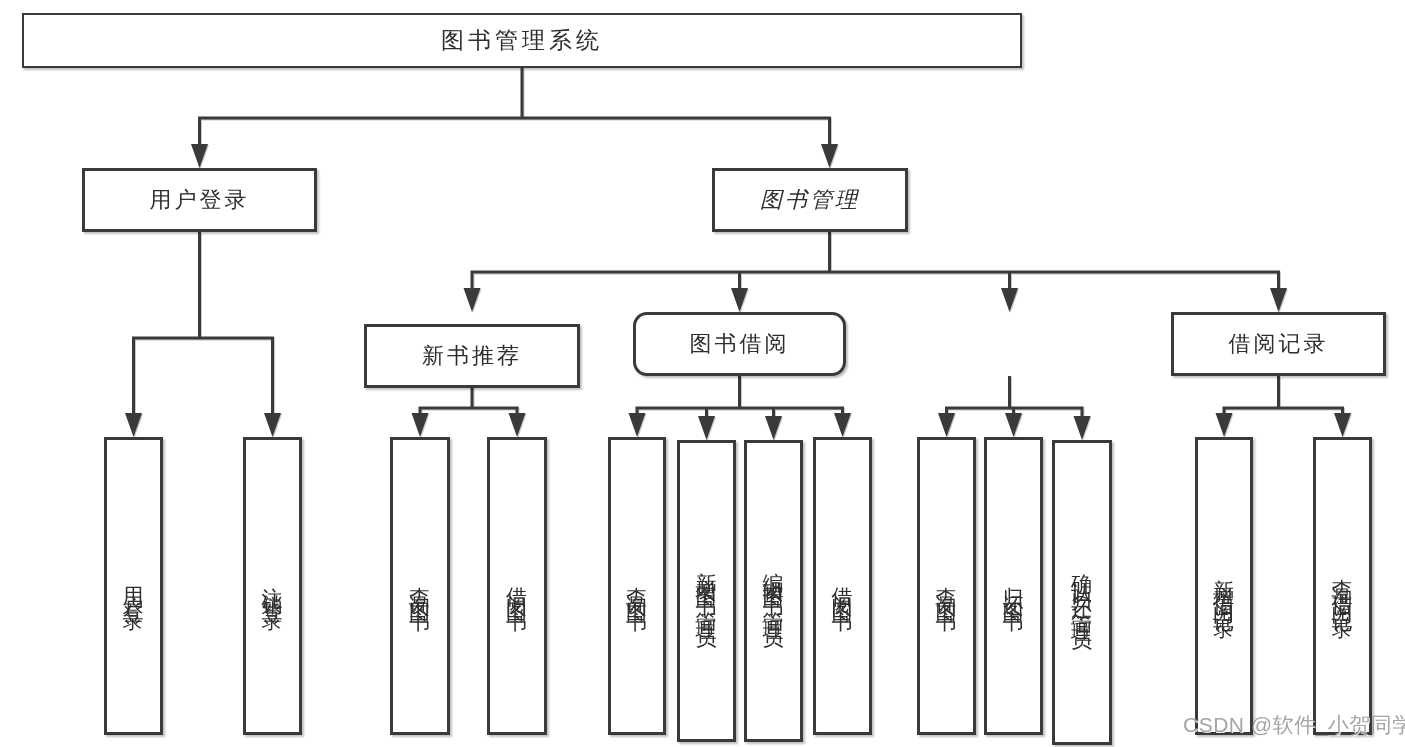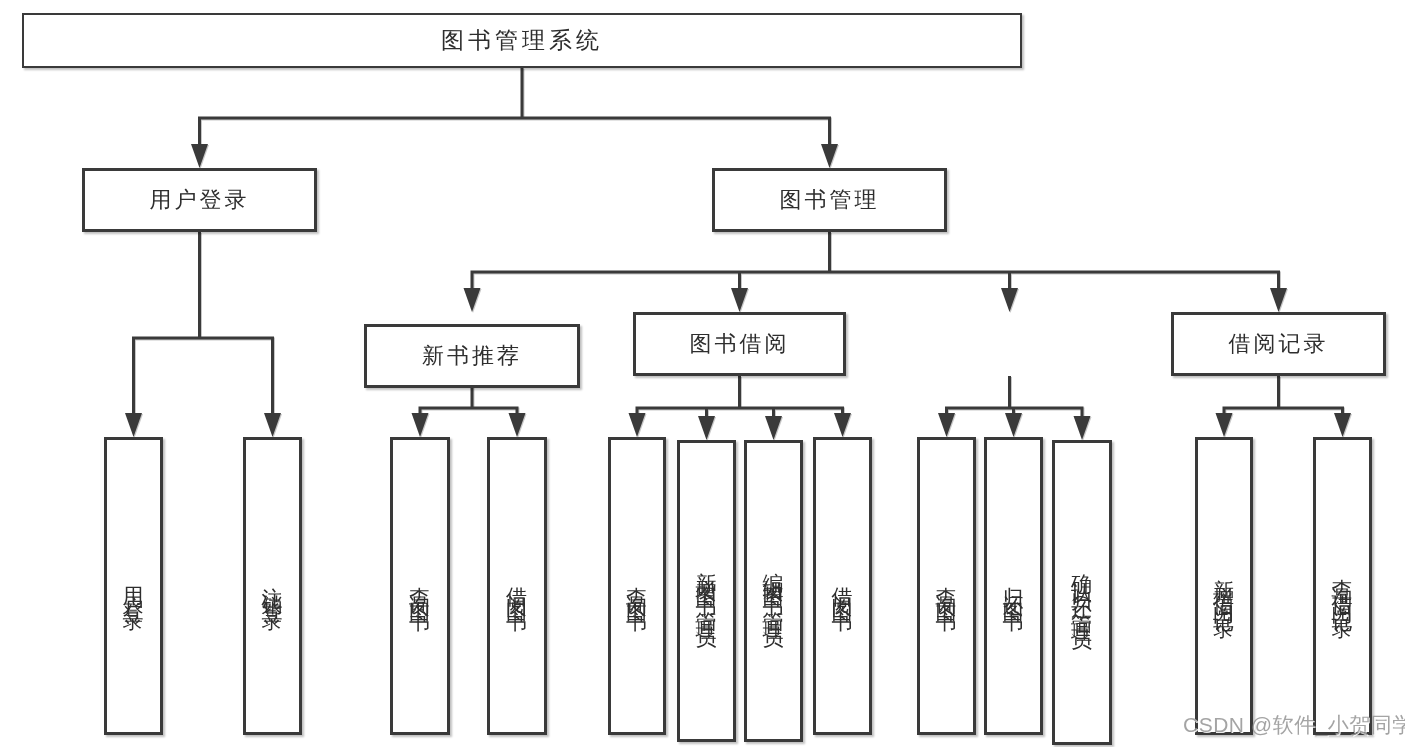--- a/index.html
+++ b/index.html
@@ -116,28 +116,28 @@
     </g>
   </svg>
 
   <div class="node root-node" style="left:22px; top:13px; width:1000px; height:55px;">
     <span>图书管理系统</span>
   </div>
 
   <div class="node h-node" style="left:82px; top:168px; width:235px; height:64px;">
     <span>用户登录</span>
   </div>
-  <div class="node h-node" style="left:712px; top:168px; width:235px; height:64px;">
+  <div class="node h-node" style="left:712px; top:168px; width:196px; height:64px;font-style:italic;">
     <span>图书管理</span>
   </div>
 
   <div class="node h-node" style="left:364px; top:324px; width:216px; height:64px;">
     <span>新书推荐</span>
   </div>
-  <div class="node h-node" style="left:633px; top:312px; width:213px; height:64px;">
+  <div class="node h-node" style="left:633px; top:312px; width:213px; height:64px;border-radius:14px;">
     <span>图书借阅</span>
   </div>
   <div class="node h-node" style="left:1171px; top:312px; width:215px; height:64px;">
     <span>借阅记录</span>
   </div>
 
   <div class="node v-node" style="left:104px; top:437px; width:59px; height:298px;">
     <span>用户登录</span>
   </div>
   <div class="node v-node" style="left:243px; top:437px; width:59px; height:298px;">

